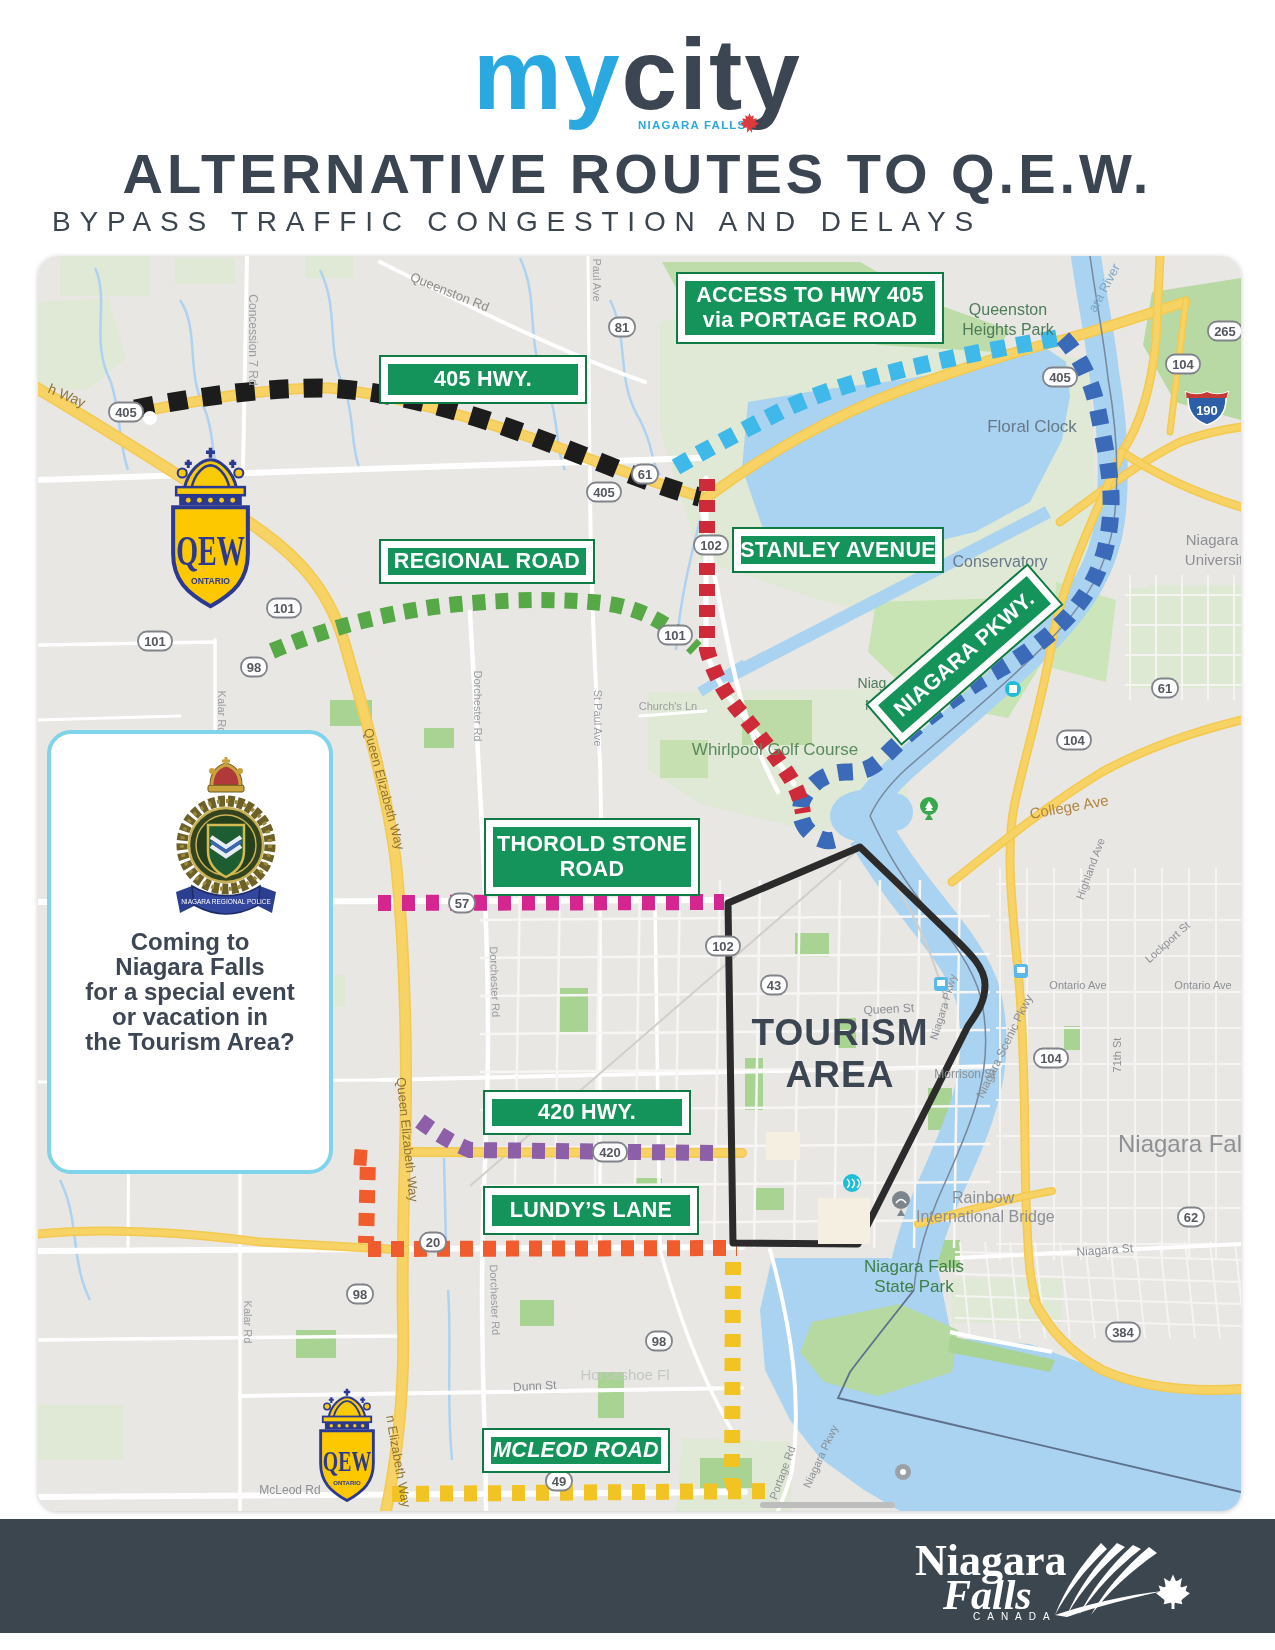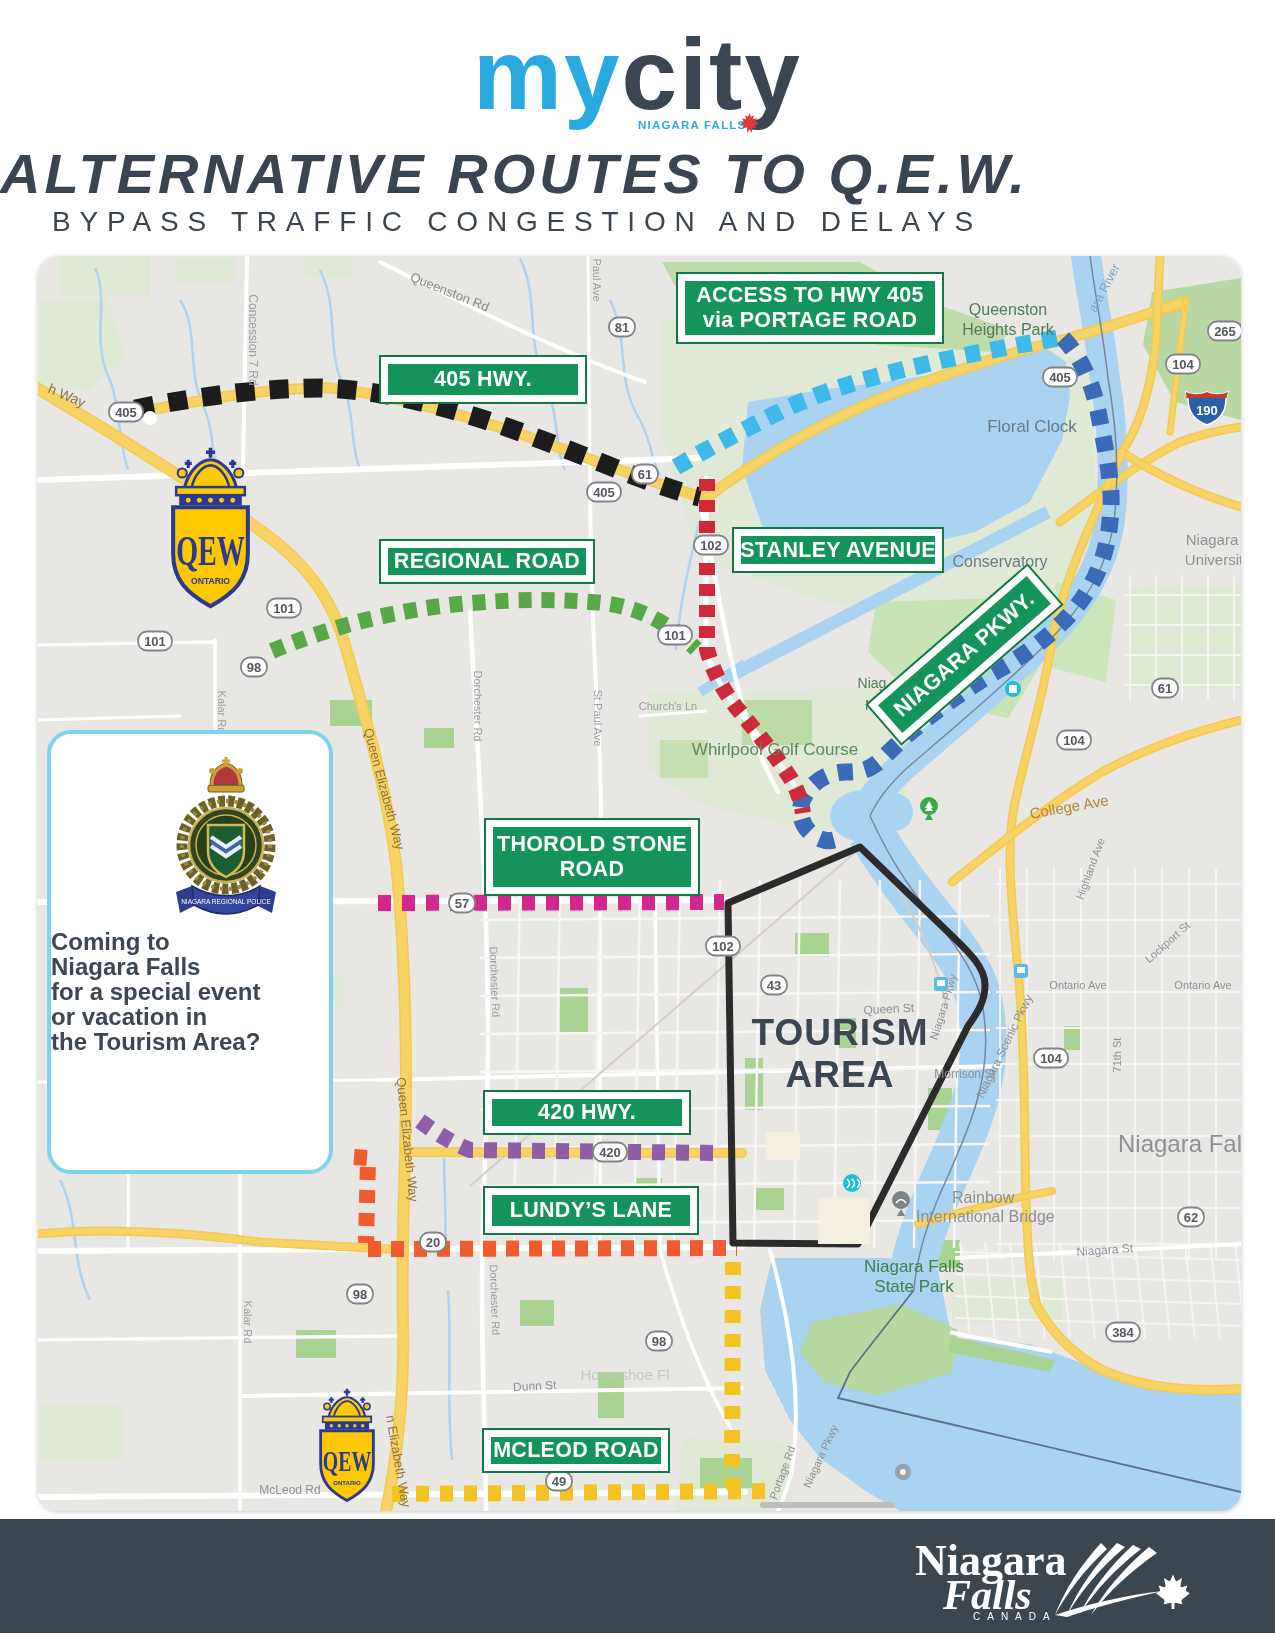--- a/index.html
+++ b/index.html
@@ -3,30 +3,30 @@
 <meta charset="utf-8">
 <style>
   html,body{margin:0;padding:0;}
   body{width:1275px;height:1650px;background:#ffffff;font-family:"Liberation Sans",sans-serif;position:relative;overflow:hidden;}
   .abs{position:absolute;}
   
   .logo{position:absolute;top:24px;left:0;width:1275px;text-align:center;font-weight:bold;font-size:100px;letter-spacing:2px;line-height:1;}
   .logo .my{color:#2aa9e0;}
   .logo .city{color:#3b4652;}
   .tagline{position:absolute;top:119px;left:638px;color:#2aa9e0;font-weight:bold;font-size:11.5px;letter-spacing:1.2px;}
-  .title{position:absolute;top:141px;left:0;width:1275px;color:#3a4551;font-weight:bold;font-size:56px;letter-spacing:4px;font-style:italic;}
+  .title{position:absolute;top:141px;left:0;width:1275px;text-align:center;color:#3a4551;font-weight:bold;font-size:56px;letter-spacing:4px;}
   .subtitle{position:absolute;top:206px;left:0;width:1034px;text-align:center;color:#3b4550;font-size:28px;letter-spacing:8.8px;}
   
   #map{position:absolute;left:38px;top:256px;width:1203px;height:1255px;border-radius:20px;box-shadow:0 1px 5px rgba(0,0,0,0.22);}
   
   .sign{position:absolute;background:#ffffff;border:2px solid #0f7a44;padding:7px;box-sizing:border-box;}
   .sign .in{background:#14945a;color:#ffffff;font-weight:bold;text-align:center;font-size:21.5px;letter-spacing:0.3px;display:flex;align-items:center;justify-content:center;width:100%;height:100%;line-height:1.15;white-space:nowrap;}
   
   #infobox{position:absolute;left:47px;top:730px;width:286px;height:444px;background:#ffffff;border:4px solid #7fd3ea;border-radius:24px;box-sizing:border-box;}
-  .infotext{color:#3d4653;font-weight:bold;font-size:24px;line-height:25px;}
+  .infotext{color:#3d4653;font-weight:bold;font-size:24px;text-align:center;line-height:25px;}
   
   #tourism{position:absolute;left:740px;top:1012px;width:200px;text-align:center;color:#3b4652;font-weight:bold;font-size:37px;line-height:42px;letter-spacing:1px;}
   
   #footer{position:absolute;left:0;top:1519px;width:1275px;height:114px;background:#3b464f;}
   #footer .ft{position:absolute;left:90px;top:24px;color:#ffffff;font-weight:bold;font-size:28px;line-height:37px;}
 </style>
 </head>
 <body>
 
 <div class="logo"><span class="my">my</span><span class="city">city</span></div>
@@ -465,21 +465,21 @@
   </div>
 
 <div class="sign" style="left:483px;top:1090px;width:208px;height:45px;">
     <div class="in">420 HWY.</div>
   </div>
 
 <div class="sign" style="left:483px;top:1186px;width:216px;height:49px;">
     <div class="in">LUNDY’S LANE</div>
   </div>
 
-<div class="sign" style="left:482px;top:1428px;width:188px;height:45px;">
+<div class="sign" style="left:482px;top:1428px;width:188px;height:45px;font-style:italic;">
     <div class="in">MCLEOD ROAD</div>
   </div>
 
 <div id="infobox">
 
   <svg class="abs" style="left:117px;top:13px;" width="116" height="180" viewBox="0 0 116 180">
 
     <circle cx="58" cy="98" r="44" fill="none" stroke="#6d6128" stroke-width="11" stroke-dasharray="6.5 3"></circle>
     <circle cx="58" cy="98" r="44" fill="none" stroke="#99893c" stroke-width="4" stroke-dasharray="3 6"></circle>
 

